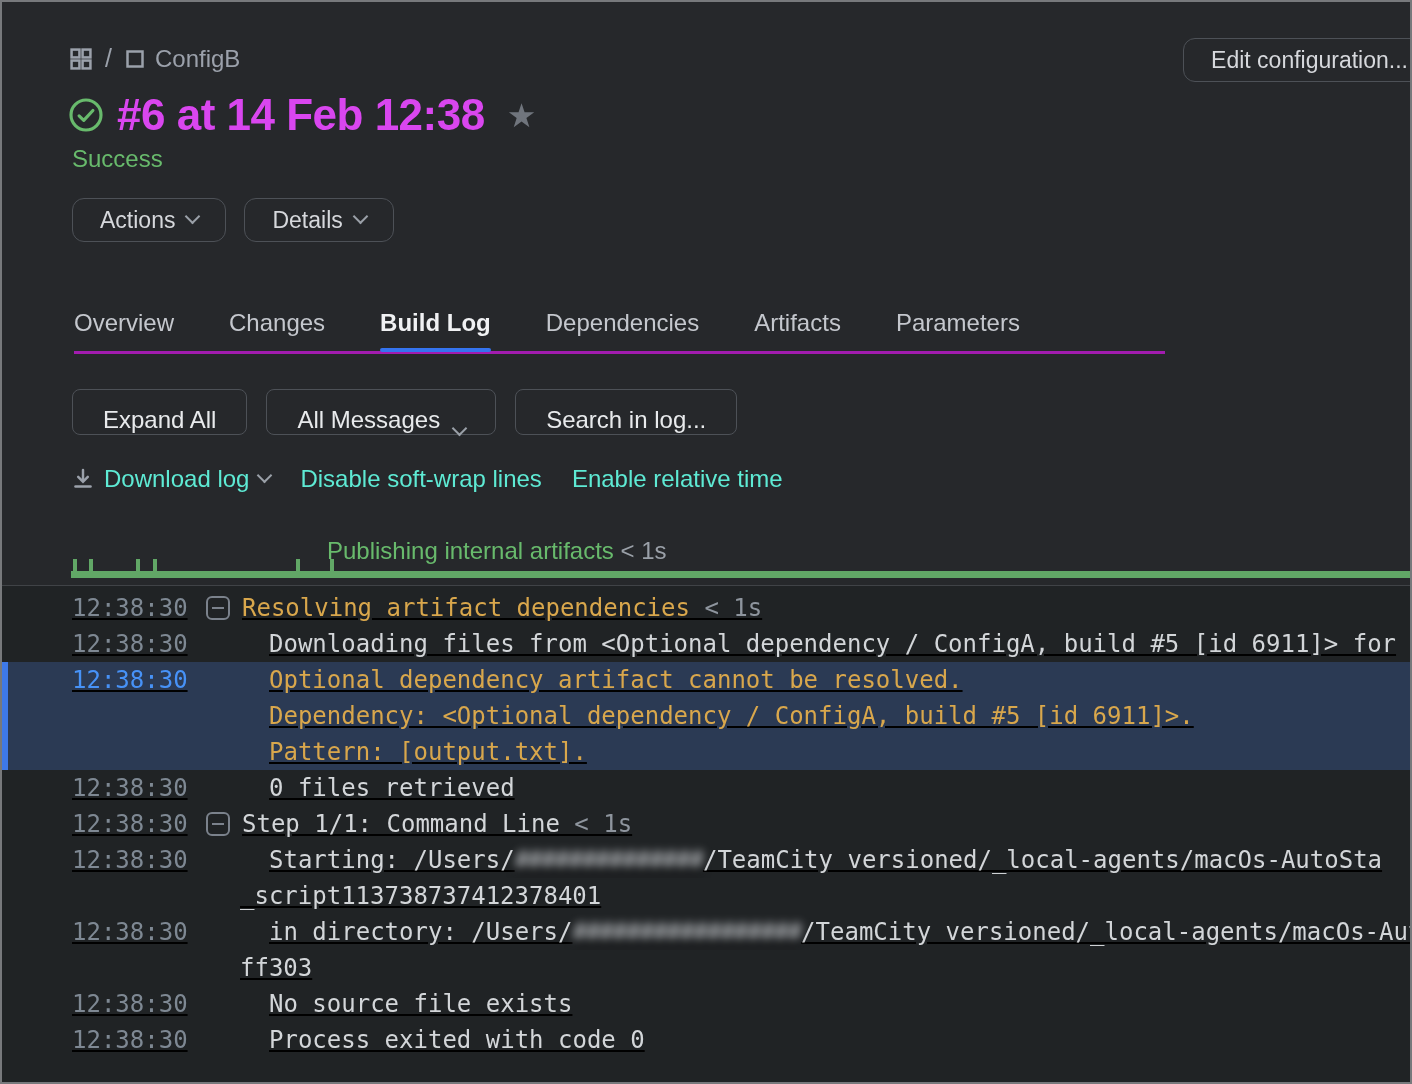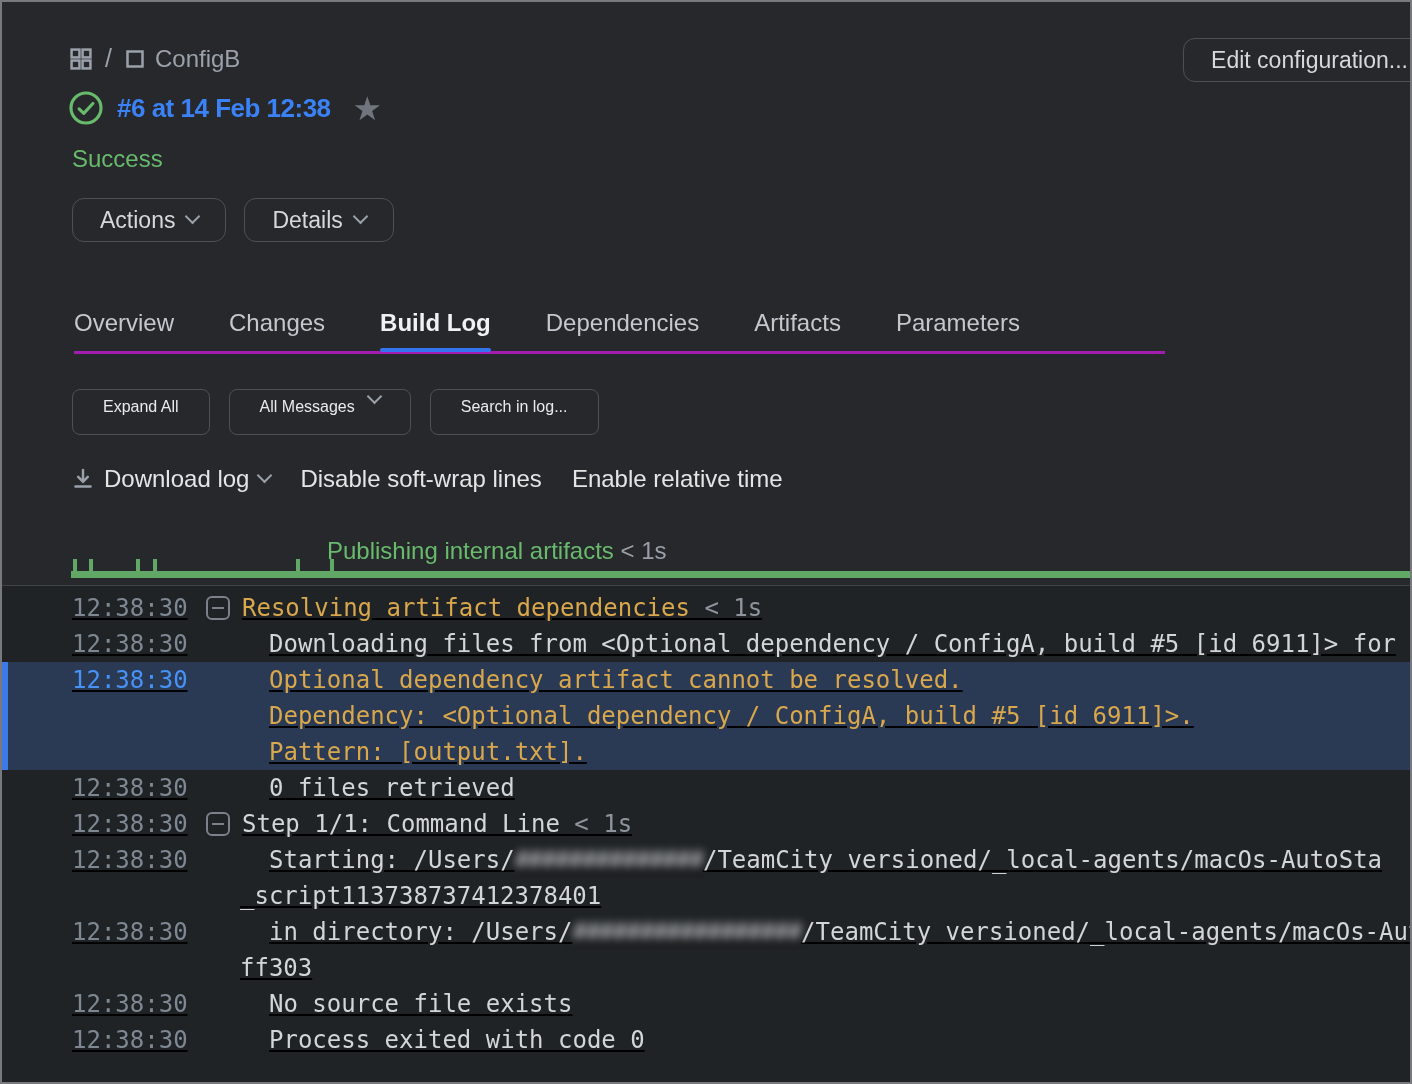--- a/index.html
+++ b/index.html
@@ -11,36 +11,36 @@
   
   .breadcrumb{position:absolute;top:42px;left:68px;display:flex;align-items:center;gap:11px;
     color:#9ba1ab;font-size:24px;}
   .breadcrumb .sep{padding:0 2px;font-size:25px;color:#9ba1ab;}
   .crumb{display:flex;align-items:center;gap:10px;cursor:pointer;}
   .editbtn{position:absolute;top:36px;right:-26px;}
   .btn{height:44px;padding:0 27px;border:1px solid #4d5157;border-radius:12px;
     color:#d6d8dc;font-size:23px;display:inline-flex;align-items:center;gap:12px;
     background:transparent;cursor:pointer;white-space:nowrap;}
   .titlerow{position:absolute;top:88px;left:66px;display:flex;align-items:center;gap:13px;}
-  .title{font-size:26px;font-weight:bold;color:#3b82f6;letter-spacing:-0.5px;}
+  .title{font-size:44px;font-weight:bold;color:#d946ef;letter-spacing:-0.5px;}
   .star{font-size:33px;color:#70757d;margin-left:9px;cursor:pointer;line-height:1;}
   .status{position:absolute;top:143px;left:70px;font-size:24px;color:#68ba6c;}
   .actionrow{position:absolute;top:196px;left:70px;display:flex;gap:18px;}
   
   .tabs{position:absolute;top:303px;left:72px;width:1091px;height:49px;display:flex;gap:55px;
     border-bottom:3px solid #a21caf;box-sizing:border-box;}
   .tab{font-size:24px;color:#c4c7cd;position:relative;padding-top:4px;cursor:pointer;white-space:nowrap;}
   .tab.active{color:#f0f1f3;font-weight:bold;}
   .tab.active::after{content:"";position:absolute;left:0;right:0;bottom:-1px;height:4px;background:#3574f0;border-radius:2px;}
   
   .filterrow{position:absolute;top:387px;left:70px;display:flex;gap:19px;}
-  .fbtn{height:46px;padding:8px 30px;border:1px solid #4d5157;border-radius:8px;font-size:16px;
-    color:#e8eaec;display:inline-flex;align-items:flex-start;gap:14px;background:transparent;cursor:pointer;white-space:nowrap;}
+  .fbtn{height:46px;padding:0 30px;border:1px solid #4d5157;border-radius:8px;font-size:24px;
+    color:#e8eaec;display:inline-flex;align-items:flex-end;gap:14px;background:transparent;cursor:pointer;white-space:nowrap;}
   .linksrow{position:absolute;top:463px;left:70px;display:flex;gap:30px;align-items:center;
-    color:#e5e5e5;font-size:24px;}
+    color:#5eead4;font-size:24px;}
   .loglink{display:flex;align-items:center;gap:10px;cursor:pointer;white-space:nowrap;}
   
   .chev{display:inline-block;width:9px;height:9px;border-right:2.5px solid #9aa0a8;
     border-bottom:2.5px solid #9aa0a8;transform:rotate(45deg);margin-top:-7px;flex:none;}
   
   .stage{position:absolute;top:535px;left:325px;font-size:24px;white-space:pre;}
   .stage .g{color:#68ba6c;} .stage .d{color:#9aa0a8;}
   .tl-bar{position:absolute;top:569px;left:69px;right:0;height:7px;background:#61a766;}
   .tick{position:absolute;bottom:7px;width:4px;height:12px;background:#61a766;}
   

